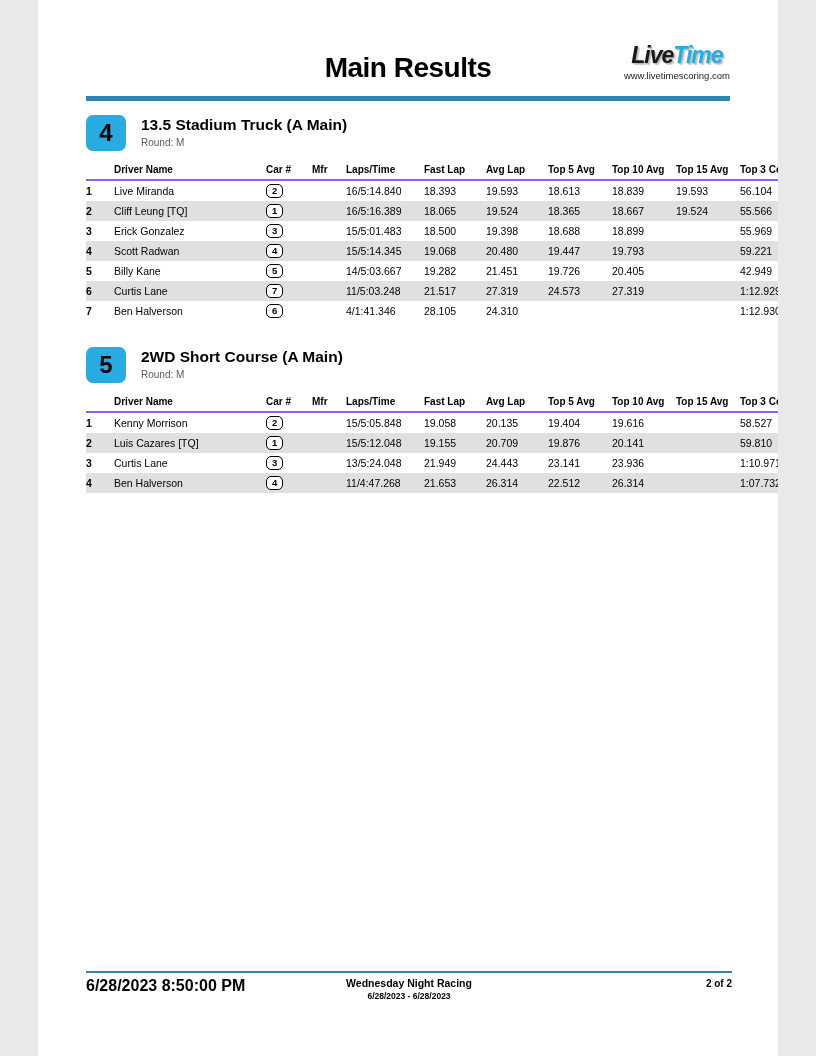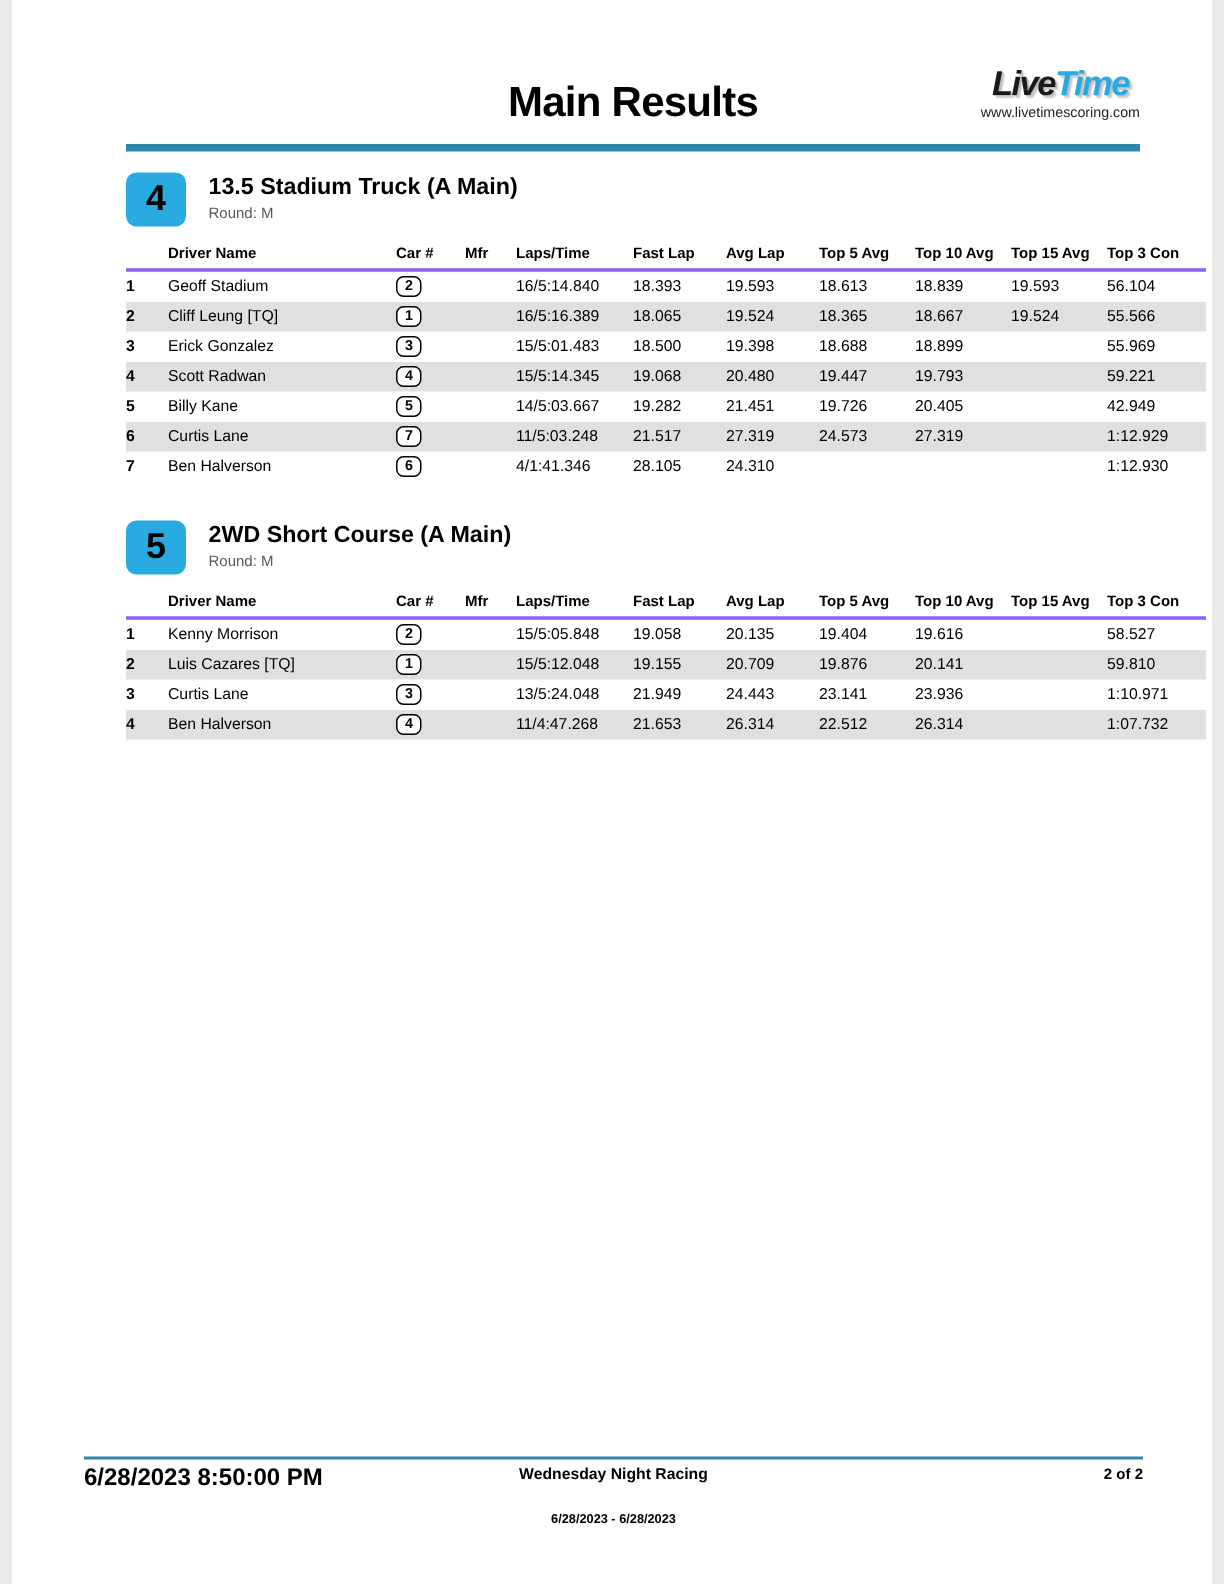--- a/index.html
+++ b/index.html
@@ -1,20 +1,20 @@
 <!DOCTYPE html>
 <html style="--accent: #29ABE2; --rule: #2E86AE; --stripe: #E0E0E0;"><head>
 <meta charset="utf-8">
 <style>
   * { margin:0; padding:0; box-sizing:border-box; }
   html,body { background:#e9e9e9; }
   body { font-family:"Liberation Sans", sans-serif; }
   .page {
-    position:relative; width:800px; height:1056px; margin:0 auto;
-    background:#ffffff; overflow:hidden; color:#000;padding-left:28px;
+    position:relative; width:740px; height:1056px; margin:0 auto;
+    background:#ffffff; overflow:hidden; color:#000;
   }
   .content { padding:0 48px; }
 
   
   .report-header { position:relative; height:96px; }
   .report-title {
     position:absolute; left:0; right:0; top:52px;
     text-align:center; font-size:28px; font-weight:bold; letter-spacing:-0.5px;
   }
   .logo-block { position:absolute; right:0; top:42px; text-align:center; }
@@ -63,21 +63,21 @@
   }
 
   
   .report-footer { position:absolute; left:48px; right:46px; top:971px; }
   .footer-rule { height:2px; background:var(--rule,#2E86AE); }
   .footer-row { position:relative; margin-top:4px; }
   .footer-left { position:absolute; left:0; top:0; font-size:16px; font-weight:bold; }
   .footer-right { position:absolute; right:0; top:1px; font-size:10px; font-weight:bold; }
   .footer-center { text-align:center; }
   .footer-event { font-size:10.5px; font-weight:bold; }
-  .footer-dates { font-size:8.5px; font-weight:bold; margin-top:18px; }
+  .footer-dates { font-size:8.5px; font-weight:bold; margin-top:2px; }
 </style>
 </head>
 <body>
 
 <div class="page">
   <div class="content">
 
     <div class="report-header">
       <div class="report-title">Main Results</div>
       <div class="logo-block">
@@ -123,21 +123,21 @@
             <th>Avg Lap</th>
             <th>Top 5 Avg</th>
             <th>Top 10 Avg</th>
             <th>Top 15 Avg</th>
             <th>Top 3 Con</th>
           </tr>
         </thead>
         <tbody>
             <tr>
               <td class="col-pos">1</td>
-              <td class="col-driver">Geoff Stadium</td>
+              <td class="col-driver">Live Miranda</td>
               <td class="col-car"><span class="car-chip">2</span></td>
               <td class="col-mfr"></td>
               <td class="col-laps_time">16/5:14.840</td>
               <td class="col-fast_lap">18.393</td>
               <td class="col-avg_lap">19.593</td>
               <td class="col-top5">18.613</td>
               <td class="col-top10">18.839</td>
               <td class="col-top15">19.593</td>
               <td class="col-top3con">56.104</td>
             </tr>

